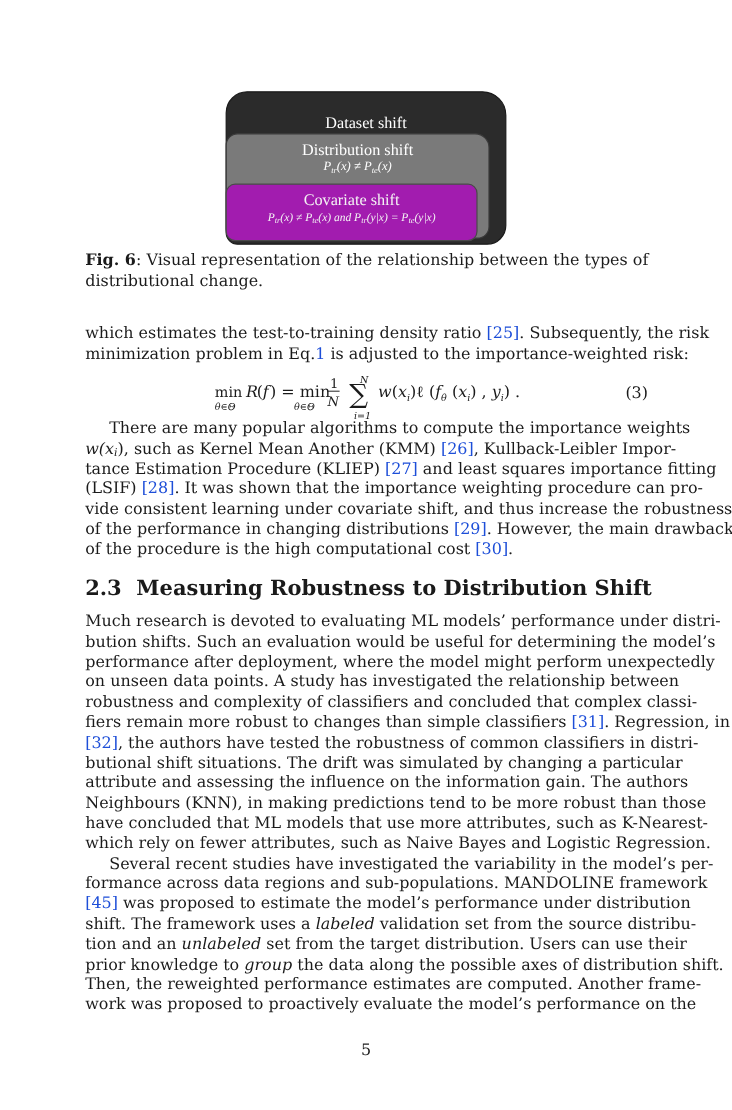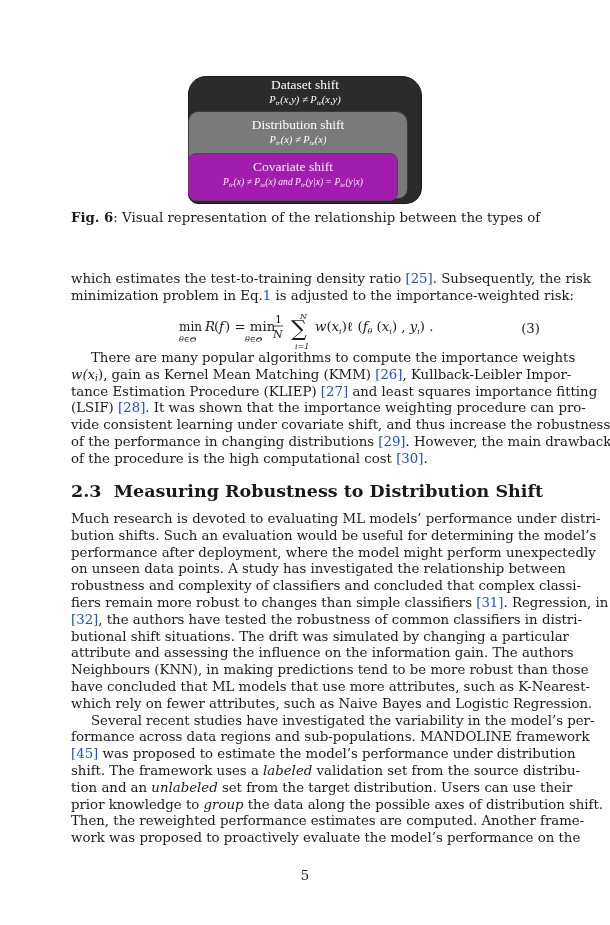--- a/index.html
+++ b/index.html
@@ -10,21 +10,21 @@
   
   .fig { position: absolute; left: 188px; top: 76px; width: 234px; height: 128px; }
   .box { position: absolute; border-radius: 14px; color: #ffffff; text-align: center;
          font-family: "Liberation Serif", "DejaVu Serif", serif; }
   .box-outer { left: 0; top: 0; width: 232px; height: 126px; background: #2b2b2b;
                border: 1px solid #1a1a1a; border-radius: 18px 20px 16px 10px; }
   .box-mid { left: 0; top: 35px; width: 218px; height: 86px; background: #7a7a7a;
              border: 1px solid #3a3a3a; border-radius: 10px 12px 10px 8px; }
   .box-inner { left: 0; top: 77px; width: 208px; height: 46px; background: #a21caf;
                border: 1px solid #4a4a4a; border-radius: 8px; }
-  .box .t { font-size: 13.5px; line-height: 16px; margin-top: 0; }
+  .box .t { font-size: 13.5px; line-height: 16px; margin-top: 18px; }
   .box .f { font-size: 10.5px; font-style: italic; line-height: 14px; }
   .box-inner .t, .box-inner .f { color: #f4f4f4; }
   .box-inner .f { font-size: 9.6px; }
   .sub { font-size: 7px; vertical-align: -2px; }
 
   
   .txt { position: absolute; left: 71px; width: 469px; font-size: 13.3px; line-height: 16.8px;
          text-align: justify; }
   .line { display: block; height: 16.8px; white-space: nowrap; text-align: justify;
           text-align-last: justify; }
@@ -58,20 +58,21 @@
       <div class="f">P<span class="sub">tr</span>(x) ≠ P<span class="sub">te</span>(x)</div>
     </div>
     <div class="box box-inner">
       <div class="t" style="margin-top:5px">Covariate shift</div>
       <div class="f">P<span class="sub">tr</span>(x) ≠ P<span class="sub">te</span>(x) and P<span class="sub">tr</span>(y|x) = P<span class="sub">te</span>(y|x)</div>
     </div>
   </div>
 
   <div class="txt cap">
     <span class="line"><b>Fig. 6</b><span>: Visual representation of the relationship between the types of</span></span>
+    <span class="line last">distributional change.</span>
   </div>
 
   <div class="txt p1" style="top:271px">
     <span class="line"><span>which estimates the test-to-training density ratio </span><a class="cite">[25]</a><span>. Subsequently, the risk</span></span>
     <span class="line last"><span>minimization problem in Eq.</span><a class="cite">1</a><span> is adjusted to the importance-weighted risk:</span></span>
   </div>
 
   <div class="eq">
     <div class="body">
       <svg width="300" height="44" viewBox="0 0 300 44">
@@ -91,21 +92,21 @@
           <text x="116" y="40" font-size="8" font-style="italic">i=1</text>
           <text x="136" y="22" font-size="13.3"><tspan font-style="italic">w</tspan>(<tspan font-style="italic">x</tspan><tspan font-size="8" dy="3" font-style="italic">i</tspan><tspan dy="-3">)ℓ (</tspan><tspan font-style="italic">f</tspan><tspan font-size="8" dy="3" font-style="italic">θ</tspan><tspan dy="-3"> (</tspan><tspan font-style="italic">x</tspan><tspan font-size="8" dy="3" font-style="italic">i</tspan><tspan dy="-3">) , </tspan><tspan font-style="italic">y</tspan><tspan font-size="8" dy="3" font-style="italic">i</tspan><tspan dy="-3">) .</tspan></text>
         </g>
       </svg>
     </div>
     <div class="num">(3)</div>
   </div>
 
   <div class="txt p2">
     <span class="line indent">There are many popular algorithms to compute the importance weights</span>
-    <span class="line"><i>w(x</i><i class="sub" style="font-size:9px">i</i><span>), gain as Kernel Mean Matching (KMM) </span><a class="cite">[26]</a><span>, Kullback-Leibler Impor-</span></span>
+    <span class="line"><i>w(x</i><i class="sub" style="font-size:9px">i</i><span>), such as Kernel Mean Another (KMM) </span><a class="cite">[26]</a><span>, Kullback-Leibler Impor-</span></span>
     <span class="line"><span>tance Estimation Procedure (KLIEP) </span><a class="cite">[27]</a><span> and least squares importance fitting</span></span>
     <span class="line"><span>(LSIF) </span><a class="cite">[28]</a><span>. It was shown that the importance weighting procedure can pro-</span></span>
     <span class="line">vide consistent learning under covariate shift, and thus increase the robustness</span>
     <span class="line"><span>of the performance in changing distributions </span><a class="cite">[29]</a><span>. However, the main drawback</span></span>
     <span class="line last"><span>of the procedure is the high computational cost </span><a class="cite">[30]</a><span>.</span></span>
   </div>
 
   <div class="h2">
     <span>2.3</span>&nbsp;&nbsp;<span>Measuring Robustness to Distribution Shift</span>
   </div>

